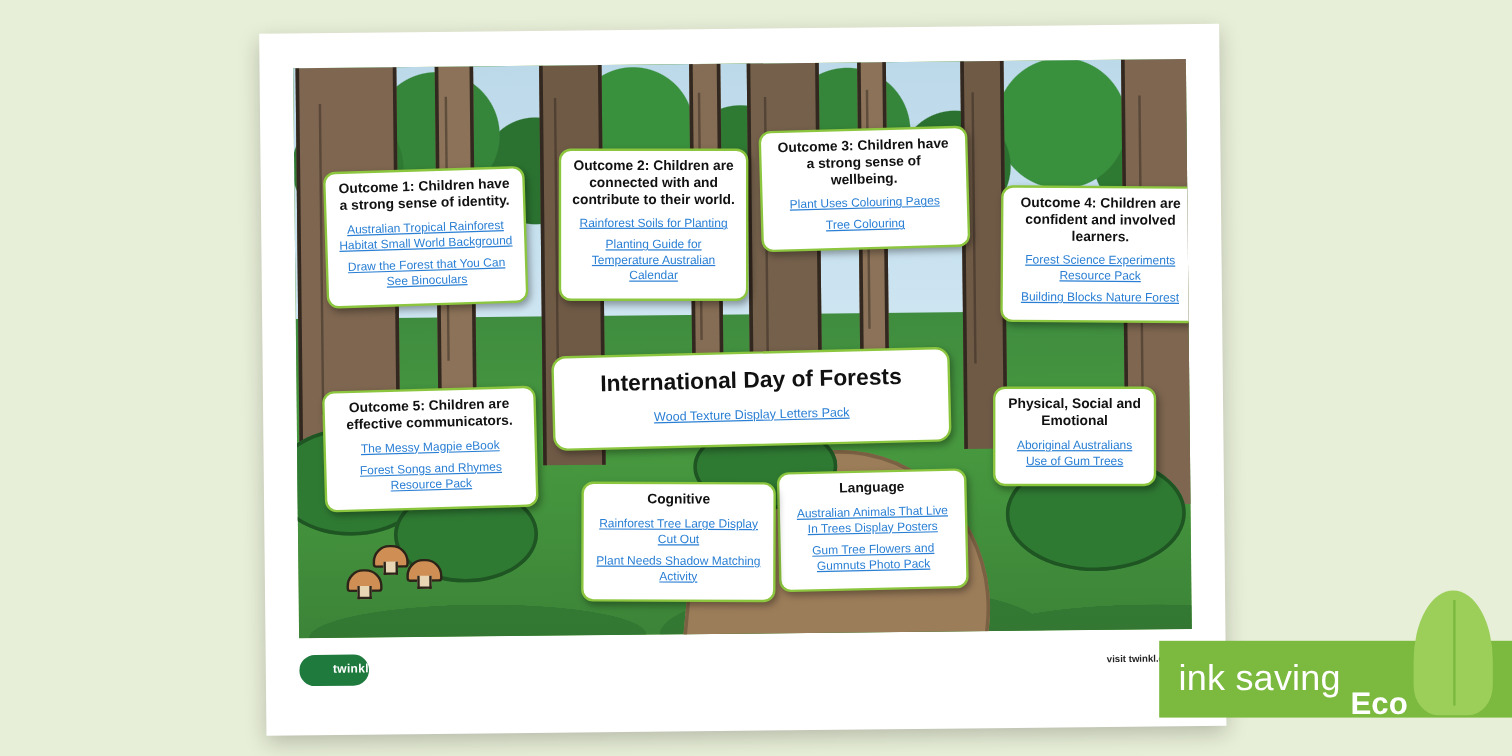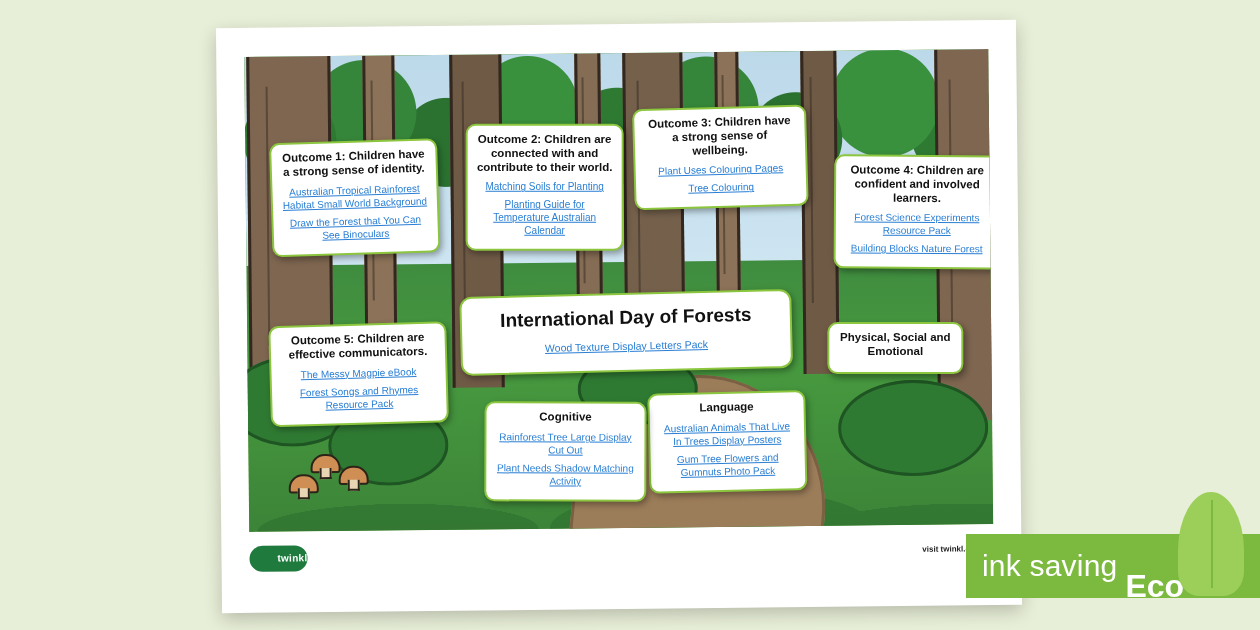--- a/index.html
+++ b/index.html
@@ -232,21 +232,21 @@
     align-items: center;
   }
   #eco-text {
     color: #fff;
     font-size: 30px;
     padding-left: 16px;
     letter-spacing: .2px;
   }
   #eco-word {
     color: #fff;
-    font-size: 32px;
+    font-size: 26px;
     font-weight: bold;
     padding-left: 8px;
     margin-top: 40px;
   }
   #eco-leaf {
     position: absolute;
     right: 16px;
     top: -42px;
     width: 66px;
     height: 104px;
@@ -314,21 +314,21 @@
     <div class="mushroom-stem" style="left:49px;top:432px;"></div>
 
     <div class="card" id="card-o1">
       <div class="title">Outcome 1: Children have a strong sense of identity.</div>
       <a class="link">Australian Tropical Rainforest Habitat Small World Background</a>
       <a class="link">Draw the Forest that You Can See Binoculars</a>
     </div>
 
     <div class="card" id="card-o2">
       <div class="title">Outcome 2: Children are connected with and contribute to their world.</div>
-      <a class="link">Matching Soils for Planting</a>
+      <a class="link">Rainforest Soils for Planting</a>
       <a class="link">Planting Guide for Temperature Australian Calendar</a>
     </div>
 
     <div class="card" id="card-o3">
       <div class="title">Outcome 3: Children have a strong sense of wellbeing.</div>
       <a class="link">Plant Uses Colouring Pages</a>
       <a class="link">Tree Colouring</a>
     </div>
 
     <div class="card" id="card-o4">
@@ -343,20 +343,21 @@
       <a class="link">Forest Songs and Rhymes Resource Pack</a>
     </div>
 
     <div class="card title-card" id="card-title">
       <div class="title">International Day of Forests</div>
       <a class="link">Wood Texture Display Letters Pack</a>
     </div>
 
     <div class="card" id="card-pse">
       <div class="title">Physical, Social and Emotional</div>
+      <a class="link">Aboriginal Australians Use of Gum Trees</a>
     </div>
 
     <div class="card" id="card-lang">
       <div class="title">Language</div>
       <a class="link">Australian Animals That Live In Trees Display Posters</a>
       <a class="link">Gum Tree Flowers and Gumnuts Photo Pack</a>
     </div>
 
     <div class="card" id="card-cog">
       <div class="title">Cognitive</div>

